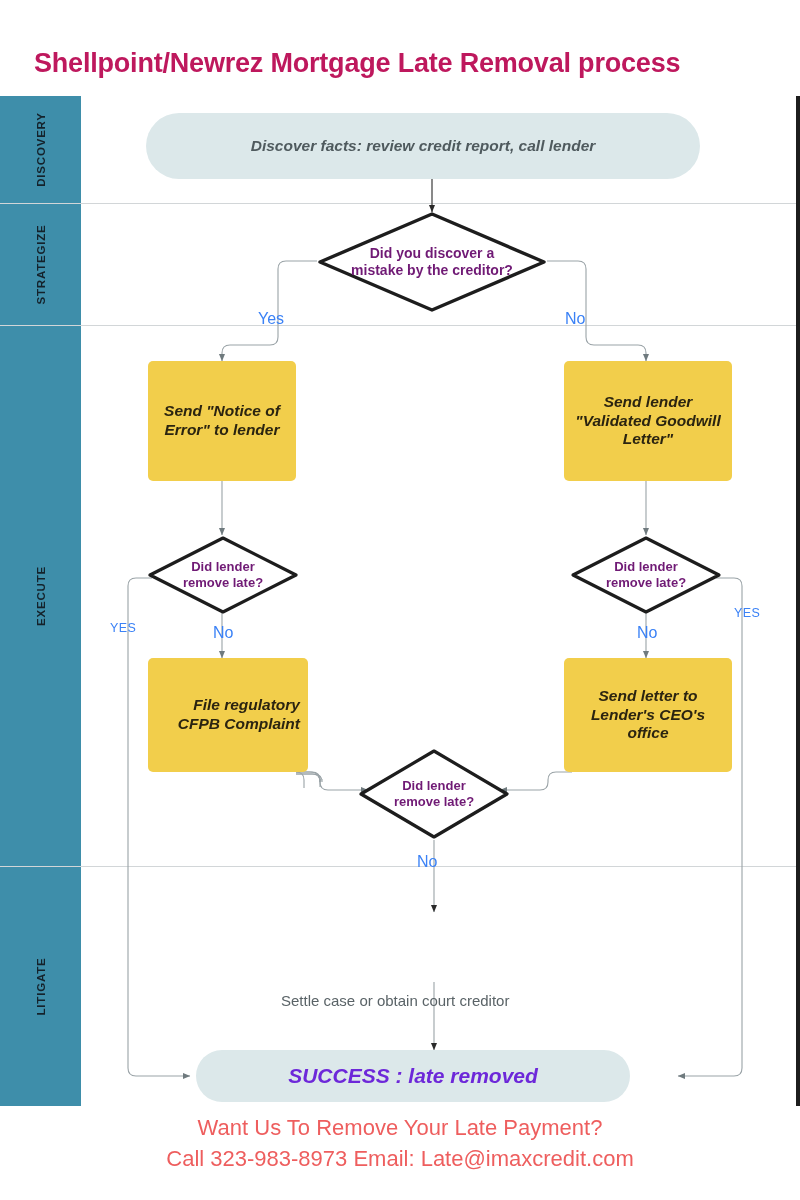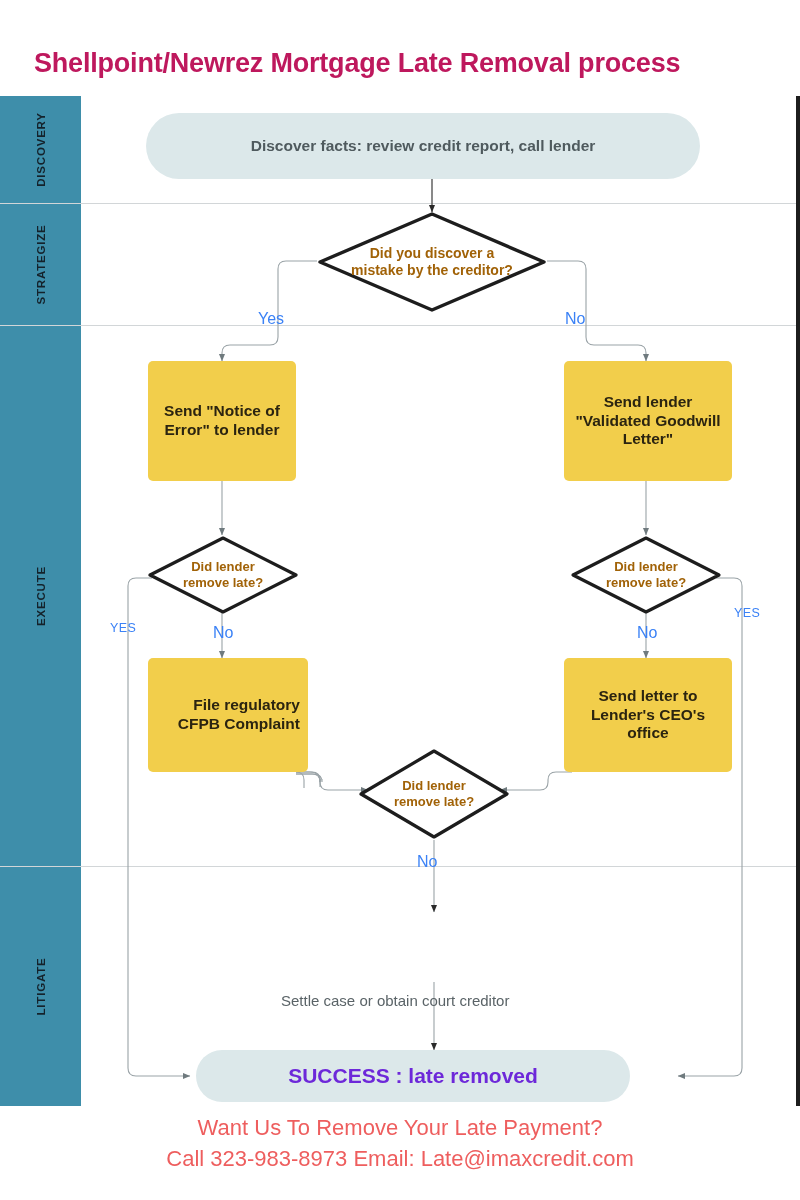--- a/index.html
+++ b/index.html
@@ -70,20 +70,21 @@
   }
 
   
   .node {
     position: absolute;
     display: flex;
     align-items: center;
     justify-content: center;
     text-align: center;
     line-height: 1.22;
+    font-style: italic;
   }
   .node-pill-light {
     background: #DCE8EA;
     border-radius: 38px;
     color: #4f5a5e;
     font-weight: bold;
     font-size: 15.5px;
   }
   .node-pill-teal {
     background: #3E8EAA;
@@ -108,21 +109,21 @@
   }
 
   
   .diamond-wrap { position: absolute; }
   .diamond-wrap svg { position: absolute; left: 0; top: 0; }
   .diamond-text {
     position: absolute;
     left: 0; top: 0; width: 100%; height: 100%;
     display: flex; align-items: center; justify-content: center;
     text-align: center;
-    color: #a16207;
+    color: #701a75;
     font-weight: bold;
     line-height: 1.2;
     pointer-events: none;
   }
 
   
   #wires {
     position: absolute;
     left: 0; top: 0;
     width: 800px; height: 1010px;

